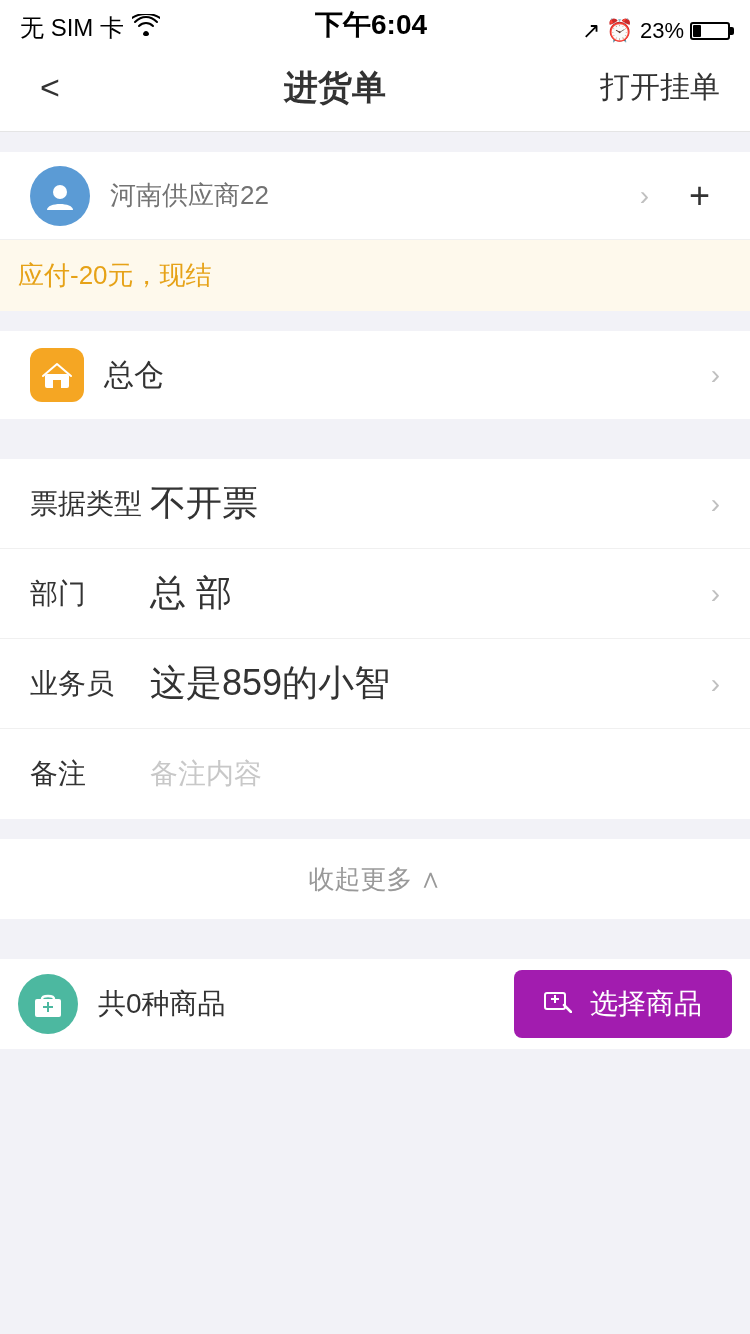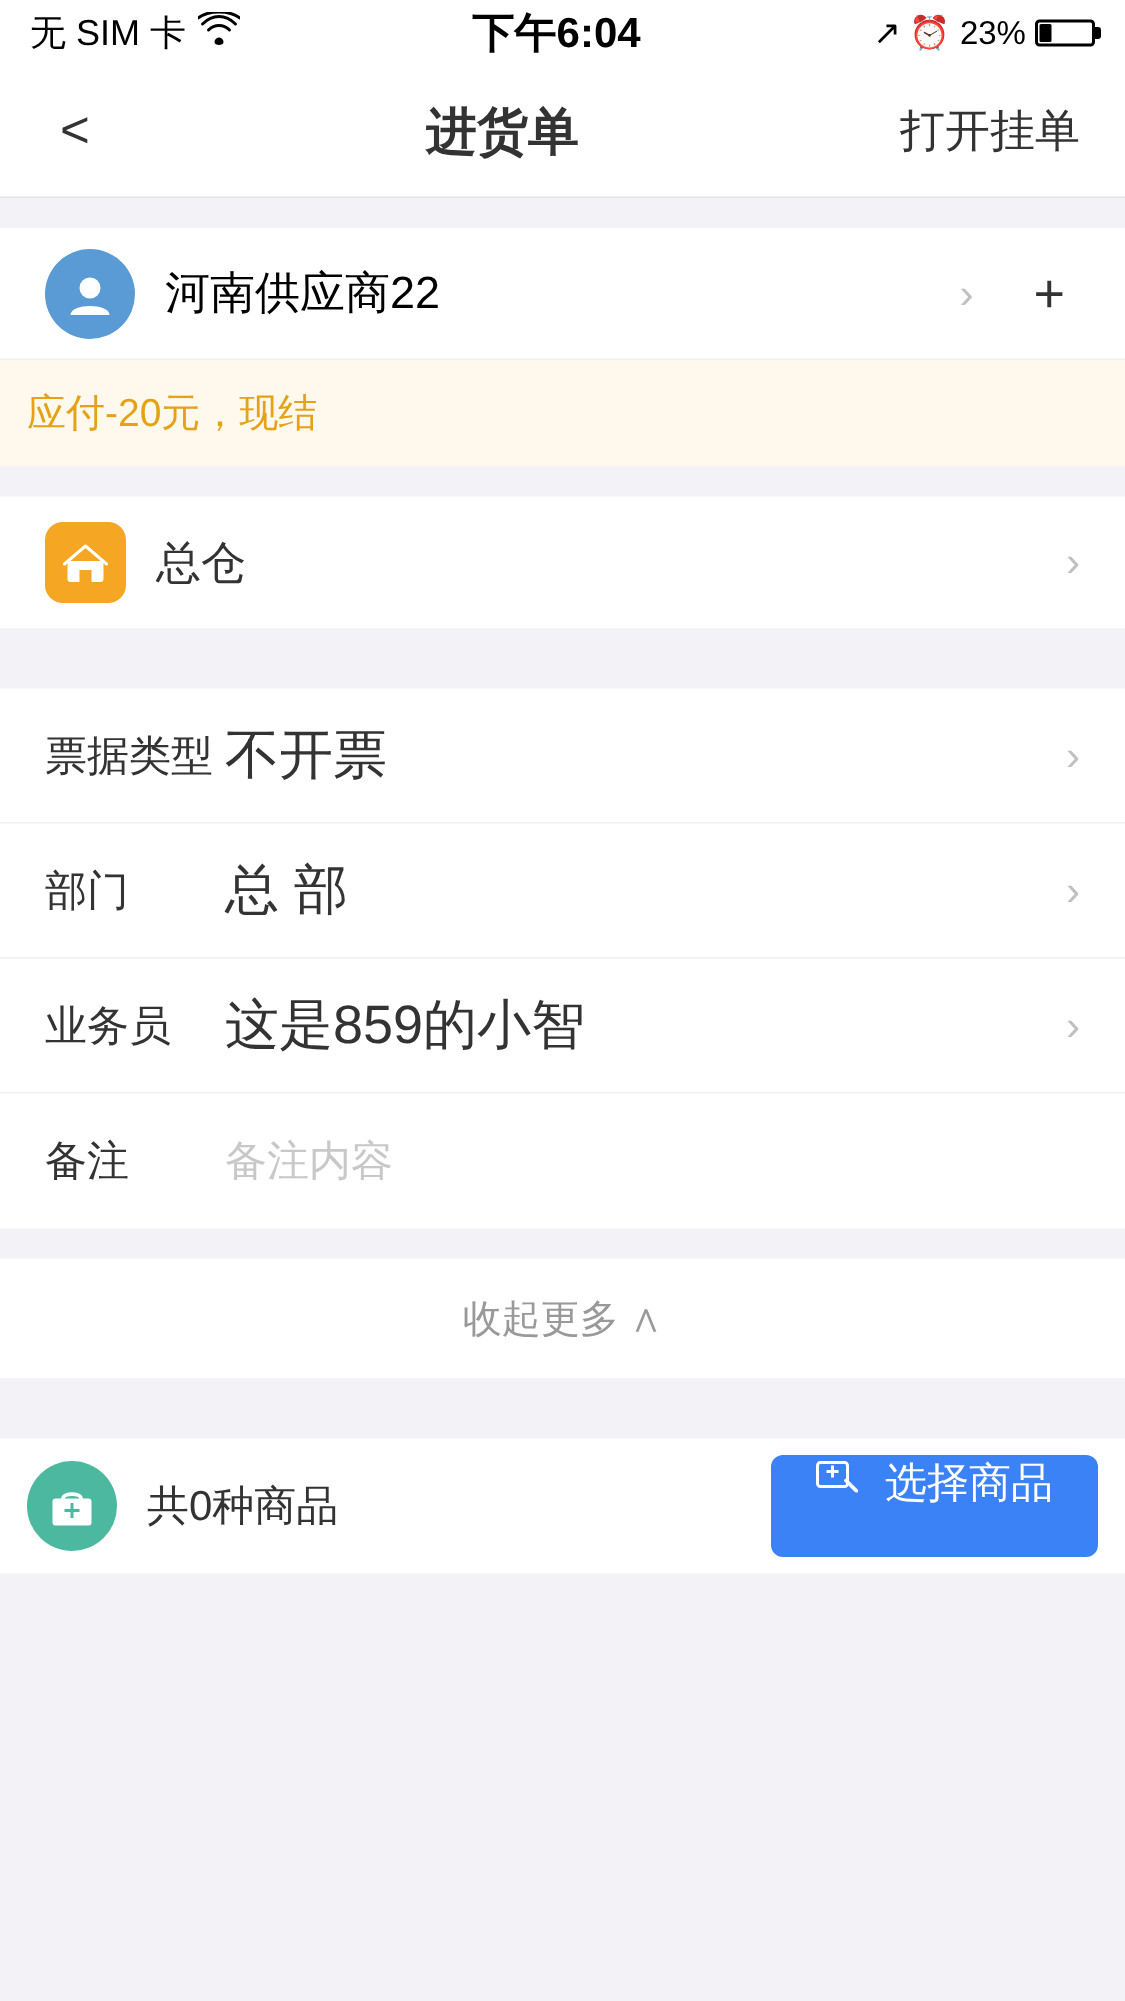--- a/index.html
+++ b/index.html
@@ -12,21 +12,21 @@
       font-size: 28px;
       color: #333;
     }
 
     
     .status-bar {
       width: 750px;
       height: 44px;
       background: #fff;
       display: flex;
-      align-items: center;
+      align-items: flex-end;
       justify-content: space-between;
       padding: 0 20px;
       font-size: 24px;
       color: #000;
     }
     .status-left { display: flex; align-items: center; gap: 8px; }
     .status-center { font-size: 28px; font-weight: 600; }
     .status-right { display: flex; align-items: center; gap: 6px; font-size: 22px; }
     .battery-icon {
       width: 40px; height: 18px;
@@ -101,22 +101,22 @@
       width: 60px; height: 60px;
       border-radius: 50%;
       background: #5b9bd5;
       display: flex; align-items: center; justify-content: center;
       margin-right: 20px;
       flex-shrink: 0;
     }
     .supplier-avatar svg { width: 36px; height: 36px; }
     .supplier-name {
       flex: 1;
-      font-size: 30px;
-      color: #000000;
+      font-size: 26px;
+      color: #737373;
     }
     .supplier-chevron {
       font-size: 28px;
       color: #c0c0c0;
       margin-right: 30px;
     }
     .supplier-add {
       font-size: 36px;
       color: #333;
       font-weight: 300;
@@ -221,29 +221,29 @@
       display: flex; align-items: center; justify-content: center;
       margin-right: 20px;
       flex-shrink: 0;
     }
     .product-count {
       flex: 1;
       font-size: 28px;
       color: #333;
     }
     .select-product-btn {
-      background: #3b82f6;
+      background: #a21caf;
       color: #fff;
       border: none;
       border-radius: 8px;
       padding: 0 30px;
       height: 68px;
       font-size: 28px;
       display: flex;
-      align-items: flex-start;
+      align-items: center;
       gap: 18px;
       cursor: pointer;
     }
   </style>
 </head>
 <body>
 
 <div class="status-bar">
   <div class="status-left">
     <span>无 SIM 卡</span>

